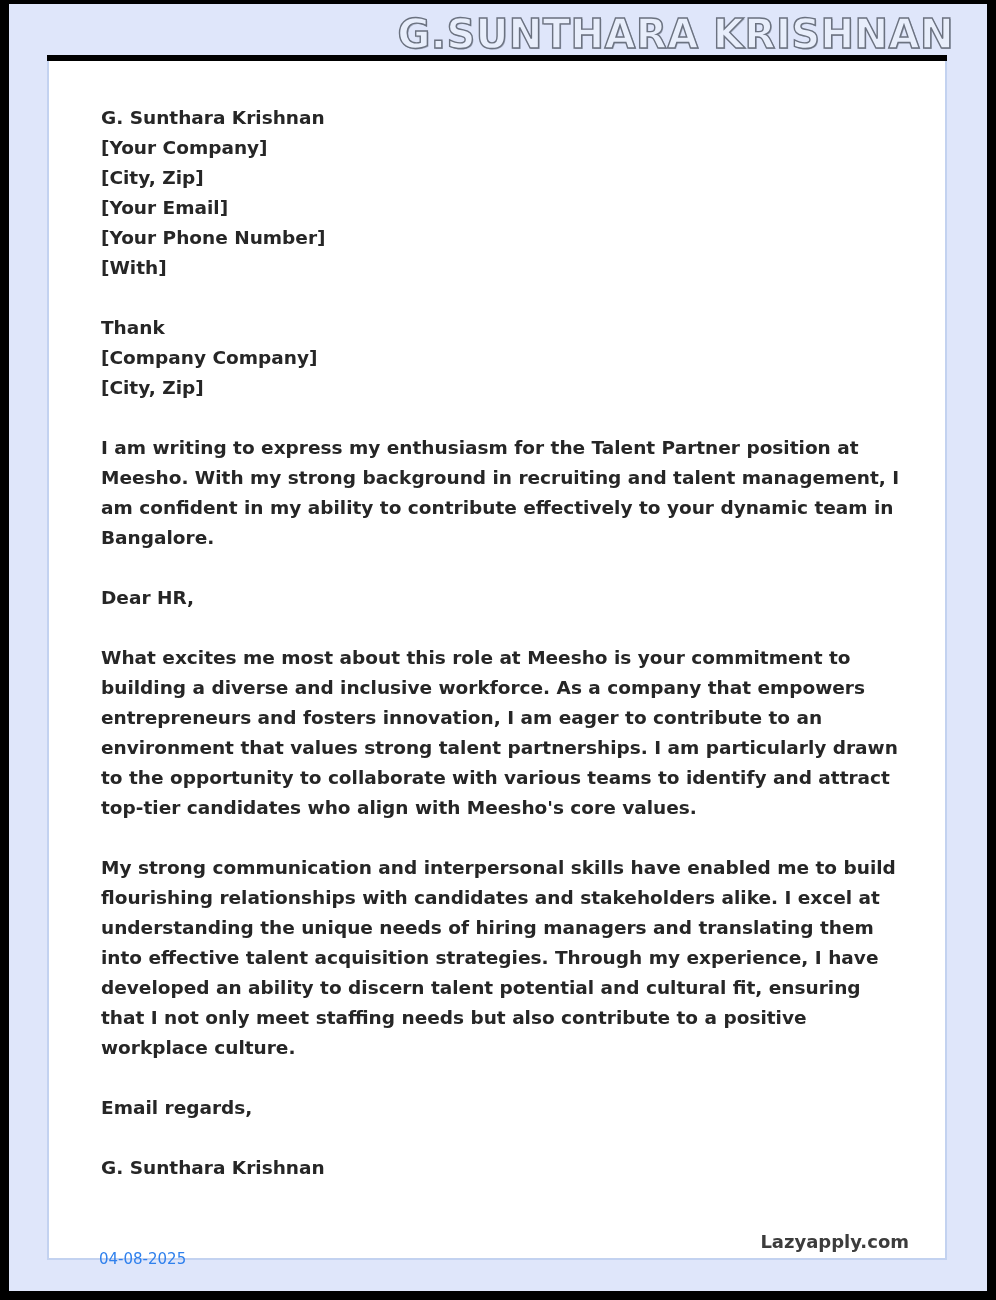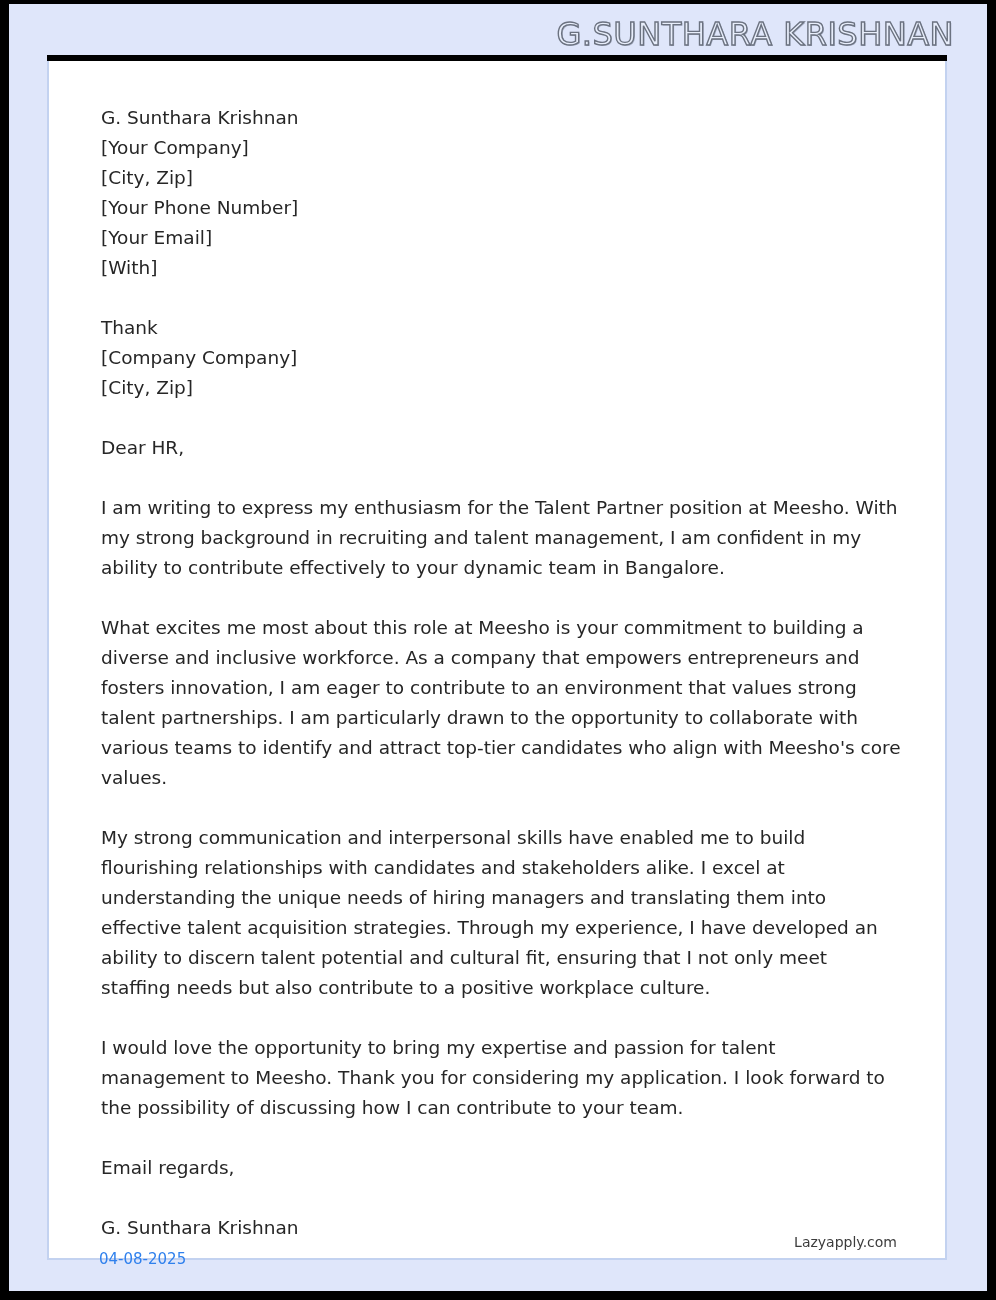--- a/index.html
+++ b/index.html
@@ -31,22 +31,22 @@
     right: 0;
     top: 6px;
     height: 50px;
     text-align: right;
     padding-right: 33px;
     box-sizing: border-box;
   }
   .letterhead-name {
     display: inline-block;
     font-family: "DejaVu Sans", sans-serif;
-    font-size: 32px;
-    font-weight: 400;
+    font-size: 40px;
+    font-weight: 700;
     letter-spacing: 0.5px;
     line-height: 48px;
     color: #e8eefb;
     -webkit-text-stroke: 1.4px #6b7280;
     text-shadow:
        1px 1px 0 rgba(120,130,150,0.55),
       -0.5px -0.5px 0 rgba(255,255,255,0.6);
     white-space: nowrap;
   }
 
@@ -66,20 +66,21 @@
     left: 38px;
     top: 57px;
     width: 900px;
     height: 1199px;
     box-sizing: border-box;
     background: #ffffff;
     border-left: 2px solid #c3d2f0;
     border-right: 2px solid #c3d2f0;
     border-bottom: 2px solid #c3d2f0;
     overflow: hidden;
+    font-weight: bold;
   }
 
   .letter-body {
     position: absolute;
     left: 52px;
     top: 42px;
     width: 800px;
     font-size: 18.5px;
     line-height: 30px;
     color: #262626;
@@ -97,23 +98,23 @@
     white-space: pre;
   }
   .para {
     margin: 0 0 30px 0;
     text-align: left;
   }
 
   
   .footer-site {
     position: absolute;
-    right: 48px;
+    right: 36px;
     bottom: 8px;
-    font-size: 14px;
+    font-size: 18px;
     line-height: 16px;
     color: #3c3c3c;
     font-family: "DejaVu Sans", sans-serif;
     white-space: nowrap;
   }
 
   .footer-date {
     position: absolute;
     left: 90px;
     top: 1242px;
@@ -137,37 +138,36 @@
   <div class="header-rule"></div>
 
   <div class="sheet">
 
     <div class="letter-body">
 
       <div class="block">
         <span class="line">G. Sunthara Krishnan</span>
         <span class="line">[Your Company]</span>
         <span class="line">[City, Zip]</span>
+        <span class="line">[Your Email]</span>
         <span class="line">[Your Phone Number]</span>
-        <span class="line">[Your Email]</span>
         <span class="line">[With]</span>
       </div>
 
       <div class="block">
         <span class="line">Thank</span>
         <span class="line">[Company Company]</span>
         <span class="line">[City, Zip]</span>
       </div>
 
+      <p class="para">I am writing to express my enthusiasm for the Talent Partner position at Meesho. With my strong background in recruiting and talent management, I am confident in my ability to contribute effectively to your dynamic team in Bangalore.</p>
+
       <p class="para">Dear HR,</p>
-
-      <p class="para">I am writing to express my enthusiasm for the Talent Partner position at Meesho. With my strong background in recruiting and talent management, I am confident in my ability to contribute effectively to your dynamic team in Bangalore.</p>
       <p class="para">What excites me most about this role at Meesho is your commitment to building a diverse and inclusive workforce. As a company that empowers entrepreneurs and fosters innovation, I am eager to contribute to an environment that values strong talent partnerships. I am particularly drawn to the opportunity to collaborate with various teams to identify and attract top-tier candidates who align with Meesho's core values.</p>
       <p class="para">My strong communication and interpersonal skills have enabled me to build flourishing relationships with candidates and stakeholders alike. I excel at understanding the unique needs of hiring managers and translating them into effective talent acquisition strategies. Through my experience, I have developed an ability to discern talent potential and cultural fit, ensuring that I not only meet staffing needs but also contribute to a positive workplace culture.</p>
-      <p class="para">I would love the opportunity to bring my expertise and passion for talent management to Meesho. Thank you for considering my application. I look forward to the possibility of discussing how I can contribute to your team.</p>
 
       <p class="para">Email regards,</p>
 
       <p class="para">G. Sunthara Krishnan</p>
 
     </div>
 
     <div class="footer-site">Lazyapply.com</div>
 
   </div>

